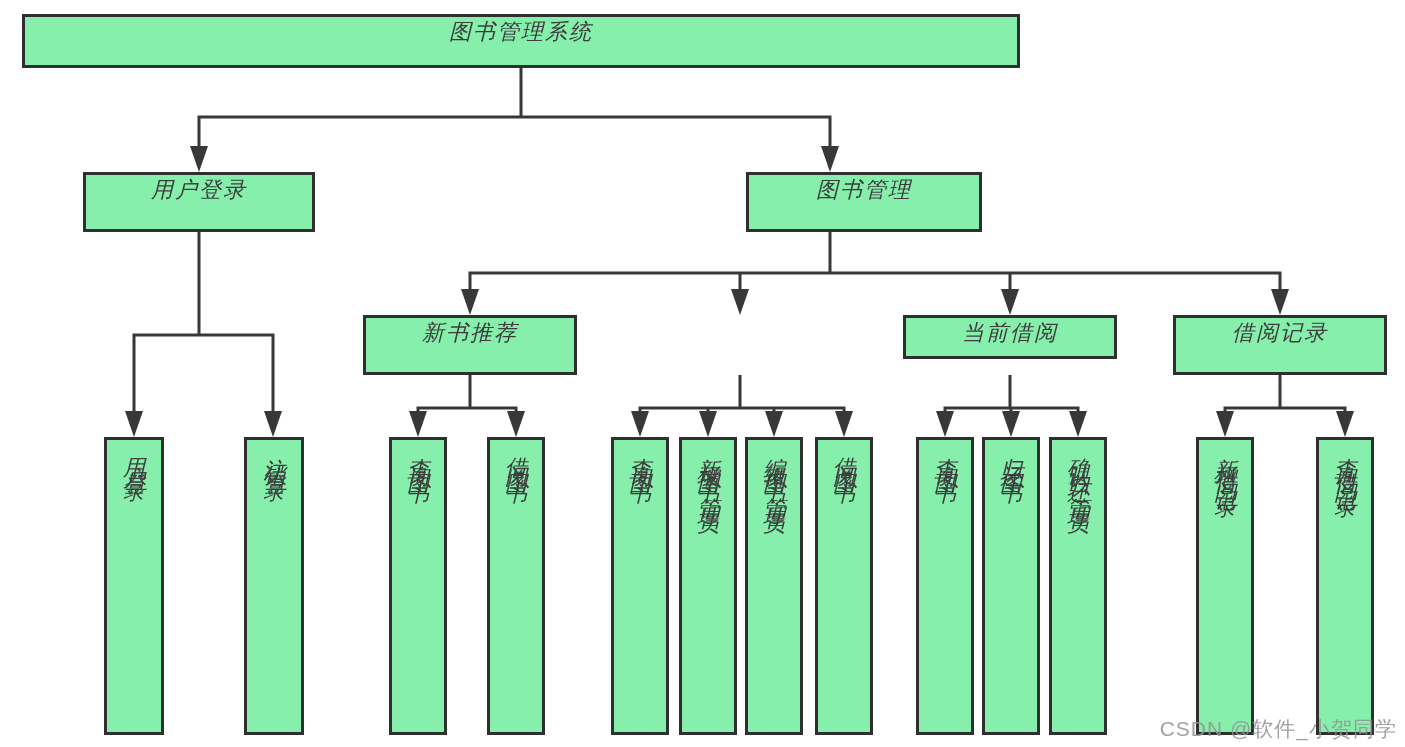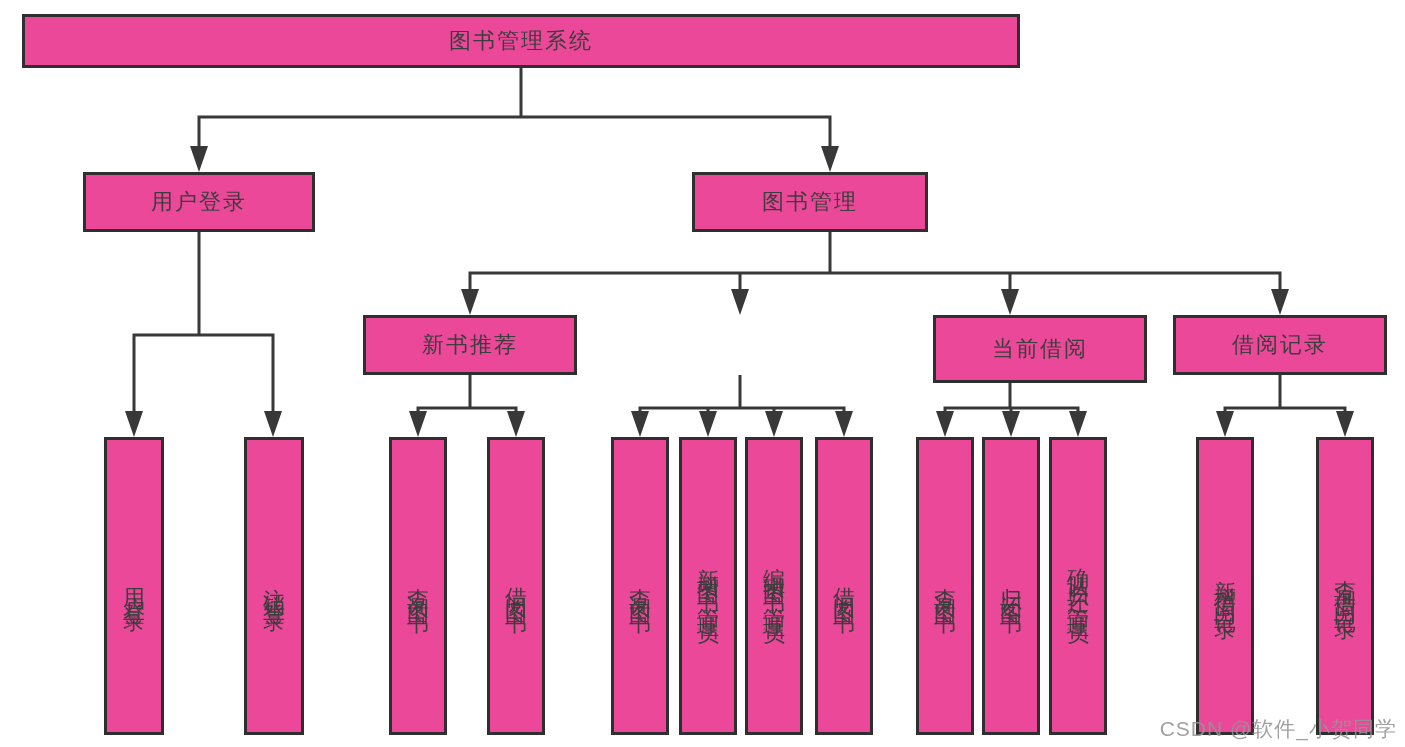--- a/index.html
+++ b/index.html
@@ -18,25 +18,26 @@
   #connector-layer {
     position: absolute;
     left: 0;
     top: 0;
     z-index: 1;
   }
   .node {
     position: absolute;
     box-sizing: border-box;
     border: 3px solid #2f2f2f;
-    background: #ec4899;
+    background: #86efac;
     display: flex;
-    align-items: center;
+    align-items: flex-start;
     justify-content: center;
     z-index: 2;
+    font-style: italic;
   }
   .node .label {
     color: #3d3d3d;
     font-size: 22px;
     letter-spacing: 2px;
     white-space: nowrap;
   }
   .node.v .label {
     writing-mode: vertical-rl;
     text-orientation: mixed;
@@ -101,28 +102,28 @@
     </g>
   </svg>
 
   <div class="node h" style="left:22px;top:14px;width:998px;height:54px">
     <span class="label">图书管理系统</span>
   </div>
 
   <div class="node h" style="left:83px;top:172px;width:232px;height:60px">
     <span class="label">用户登录</span>
   </div>
-  <div class="node h" style="left:692px;top:172px;width:236px;height:60px">
+  <div class="node h" style="left:746px;top:172px;width:236px;height:60px">
     <span class="label">图书管理</span>
   </div>
 
   <div class="node h" style="left:363px;top:315px;width:214px;height:60px">
     <span class="label">新书推荐</span>
   </div>
-  <div class="node h" style="left:933px;top:315px;width:214px;height:68px">
+  <div class="node h" style="left:903px;top:315px;width:214px;height:44px">
     <span class="label">当前借阅</span>
   </div>
   <div class="node h" style="left:1173px;top:315px;width:214px;height:60px">
     <span class="label">借阅记录</span>
   </div>
 
   <div class="node v" style="left:104px;top:437px;width:60px;height:298px">
     <span class="label">用户登录</span>
   </div>
   <div class="node v" style="left:244px;top:437px;width:60px;height:298px">

